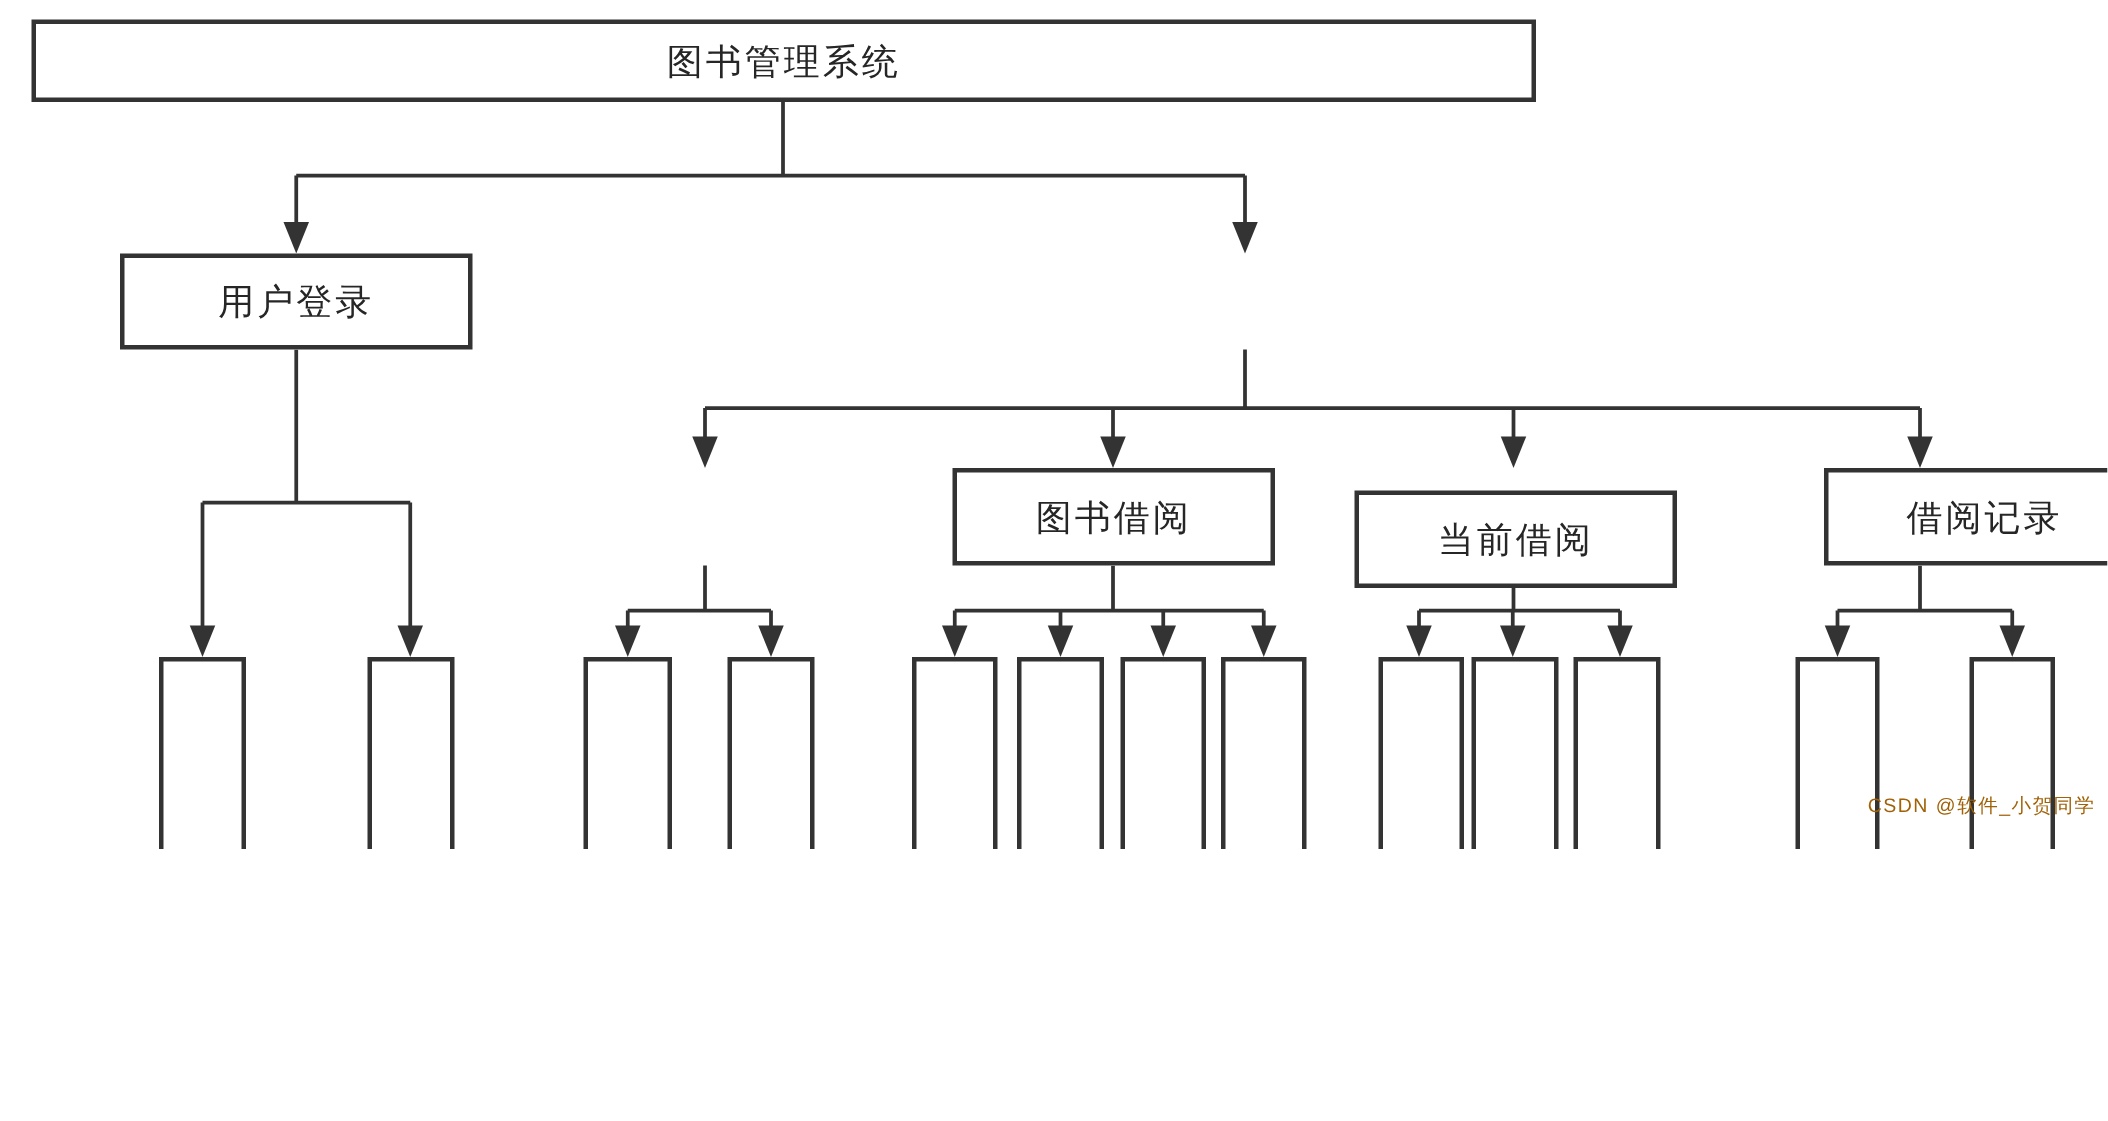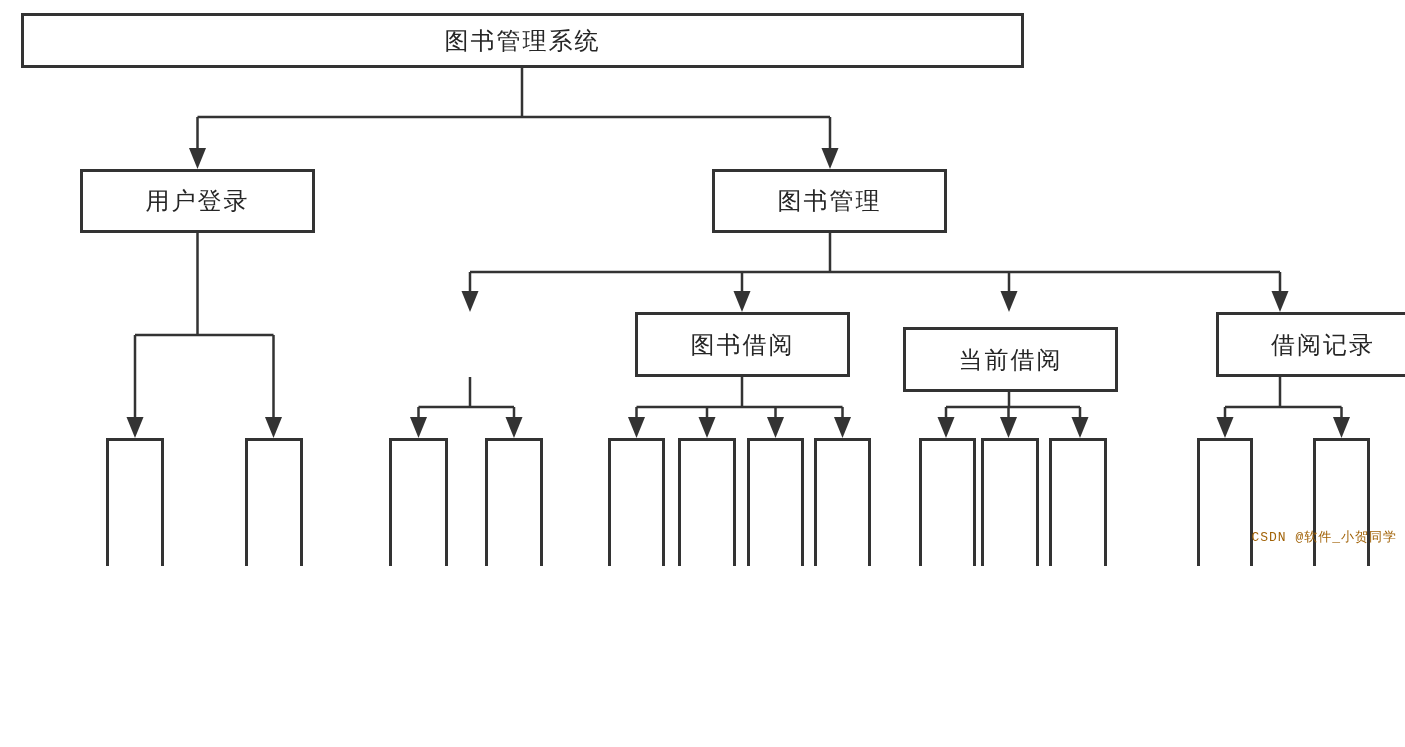--- a/index.html
+++ b/index.html
@@ -1,21 +1,21 @@
 <!DOCTYPE html>
 <html><head>
 <meta charset="utf-8">
 <style>
   html, body { margin: 0; padding: 0; background: #ffffff; }
   #stage {
     position: relative;
     width: 1405px;
     height: 566px;
     background: #ffffff;
-    font-family: Liberation Mono, monospace;
+    font-family: Liberation Sans, sans-serif;
     overflow: hidden;
   }
   #wires { position: absolute; left: 0; top: 0; }
   .box {
     position: absolute;
     box-sizing: border-box;
     border: 3px solid #333333;
     background: #ffffff;
     display: flex;
     align-items: center;
@@ -117,23 +117,20 @@
     </g>
   </svg>
 
   <div class="box n-root">
     <span class="h-label">图书管理系统</span>
   </div>
 
   <div class="box n-l2a">
     <span class="h-label">用户登录</span>
   </div>
-  <div class="box n-l2b">
-    <span class="h-label">图书管理</span>
-  </div>
 
   <div class="box n-l3 n-l3b">
     <span class="h-label">图书借阅</span>
   </div>
   <div class="box n-l3 n-l3c">
     <span class="h-label">当前借阅</span>
   </div>
   <div class="box n-l3 n-l3d">
     <span class="h-label">借阅记录</span>
   </div>

